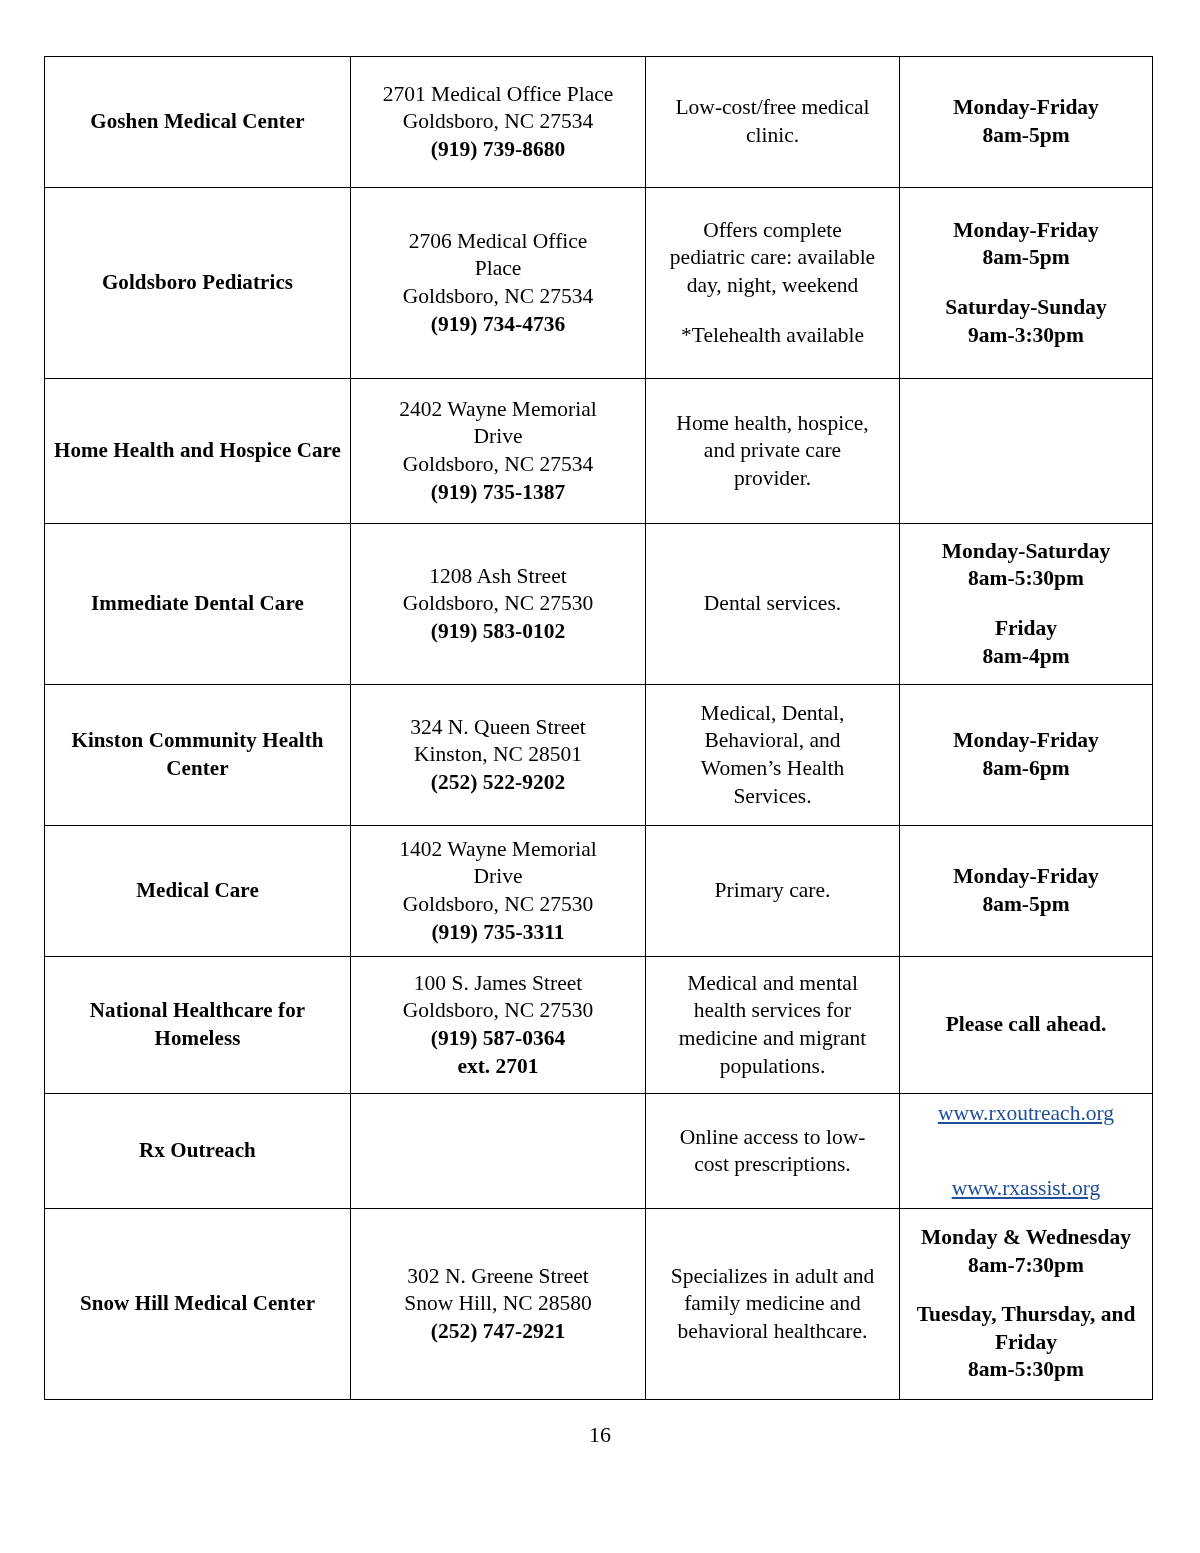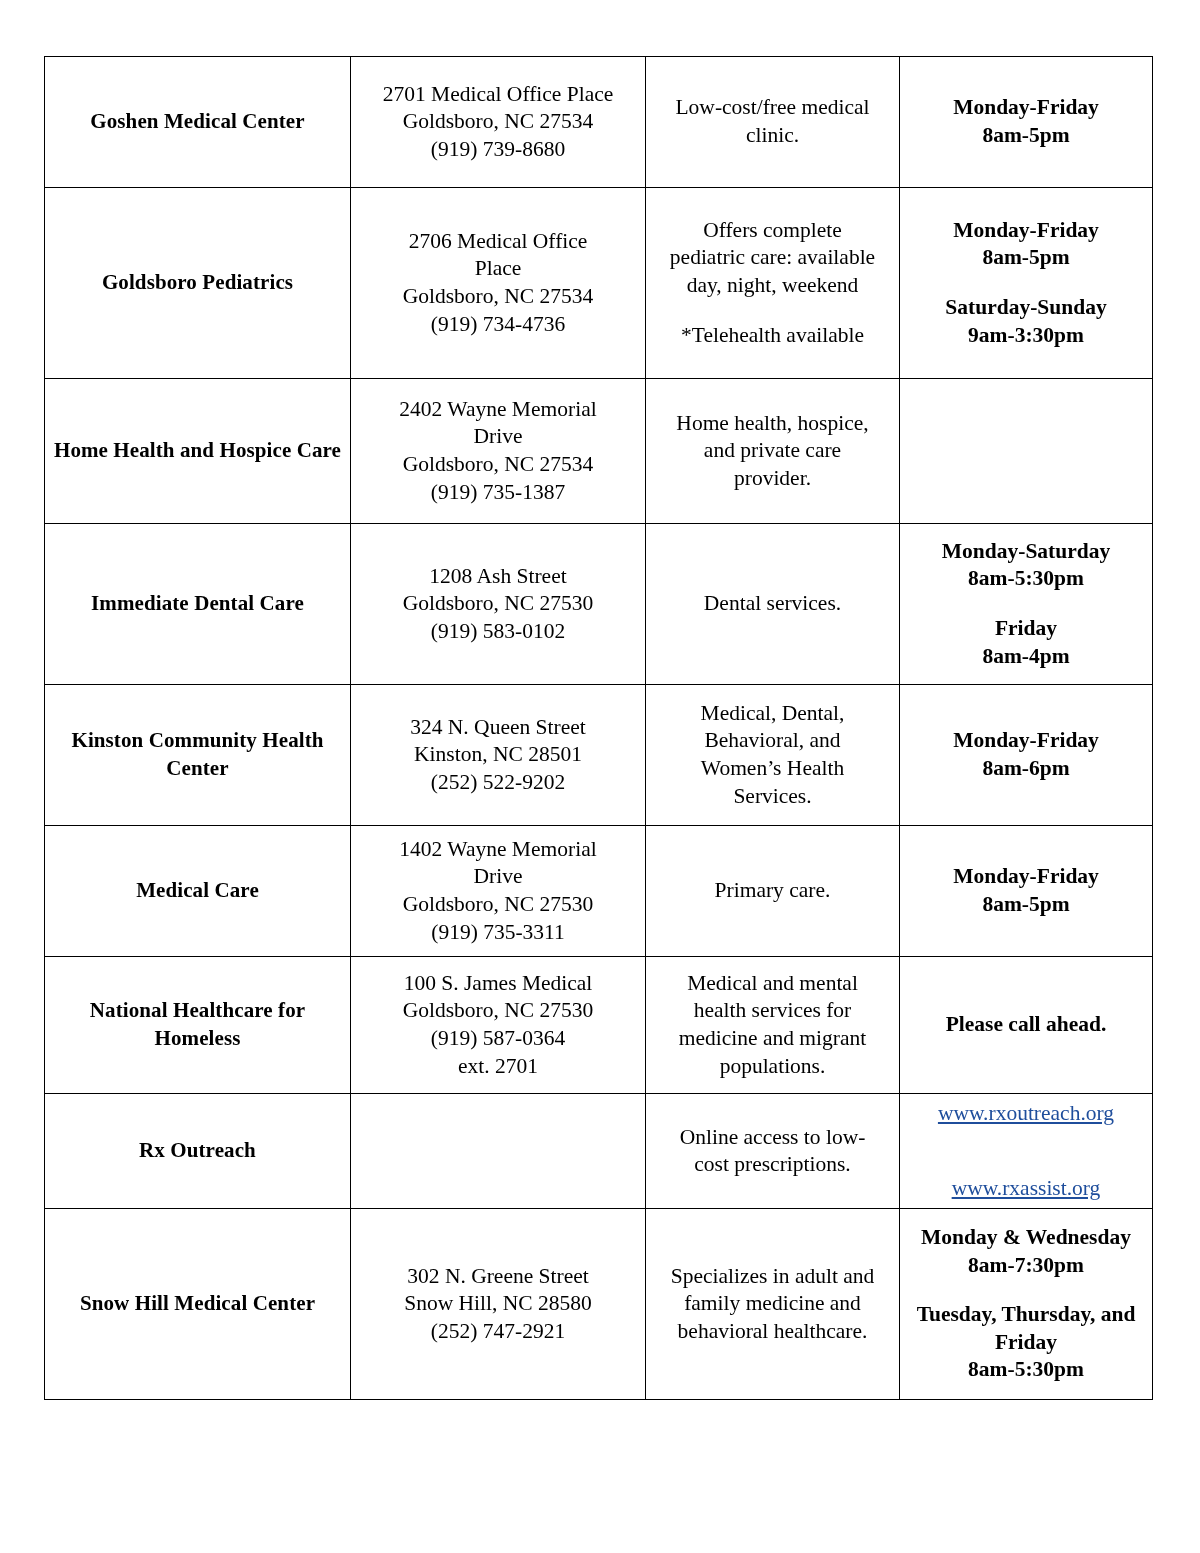--- a/index.html
+++ b/index.html
@@ -43,21 +43,21 @@
   col.c-hours { width: 253px; }
 
   .org-name {
     font-weight: bold;
     font-size: 21px;
     letter-spacing: 0.1px;
   }
   .addr-line { display: block; }
   .phone {
     display: block;
-    font-weight: normal;
+    font-weight: bold;
   }
   .desc-line { display: block; text-align: center; }
   .hours-line { display: block; font-weight: bold; }
   .spacer { display: block; height: 22px; }
   .link {
     display: block;
     color: #1f4e9c;
     text-decoration: underline;
     font-size: 21.5px;
   }
@@ -223,21 +223,21 @@
           <span class="hours-line">Monday-Friday</span>
           <span class="hours-line">8am-5pm</span>
         </td>
       </tr>
 
       <tr class="r-nhch">
         <td>
           <span class="org-name">National Healthcare for Homeless</span>
         </td>
         <td>
-          <span class="addr-line">100 S. James Medical</span>
+          <span class="addr-line">100 S. James Street</span>
           <span class="addr-line">Goldsboro, NC 27530</span>
           <span class="phone">(919) 587-0364</span>
           <span class="phone">ext. 2701</span>
         </td>
         <td>
           <span class="desc-line">Medical and mental</span>
           <span class="desc-line">health services for</span>
           <span class="desc-line">medicine and migrant</span>
           <span class="desc-line">populations.</span>
         </td>
@@ -280,14 +280,15 @@
           <span class="hours-line">8am-7:30pm</span>
           <span class="spacer"></span>
           <span class="hours-line">Tuesday, Thursday, and Friday</span>
           <span class="hours-line">8am-5:30pm</span>
         </td>
       </tr>
 
     </tbody>
   </table>
 
+  <div class="page-number">16</div>
 
 </div>
 
 </body></html>

